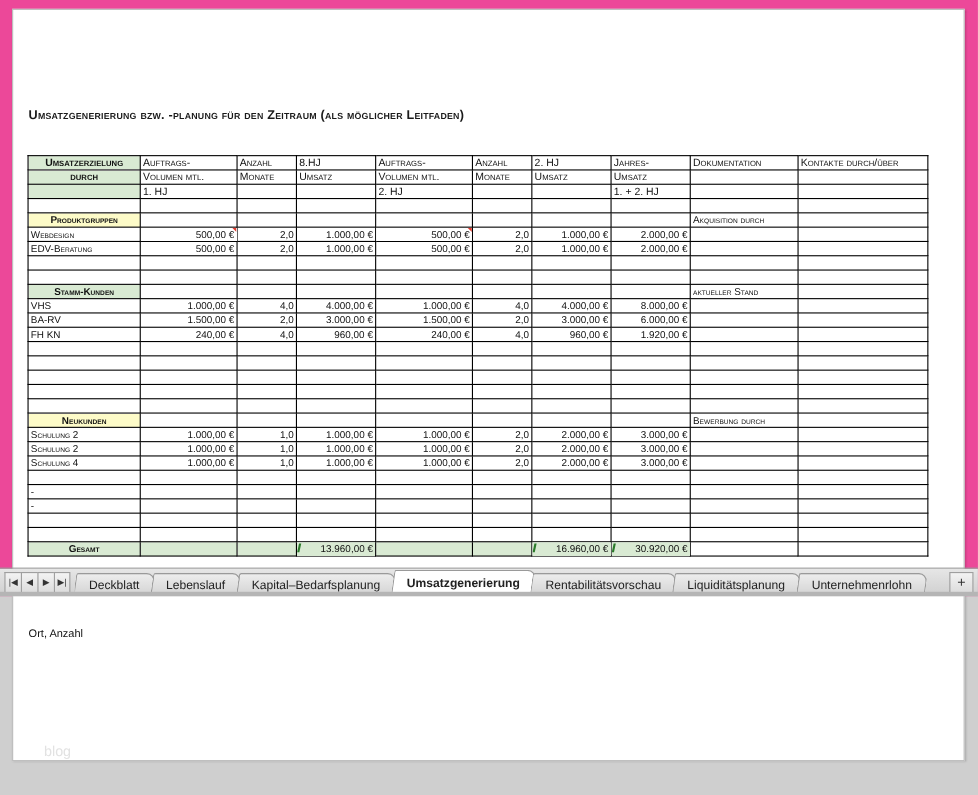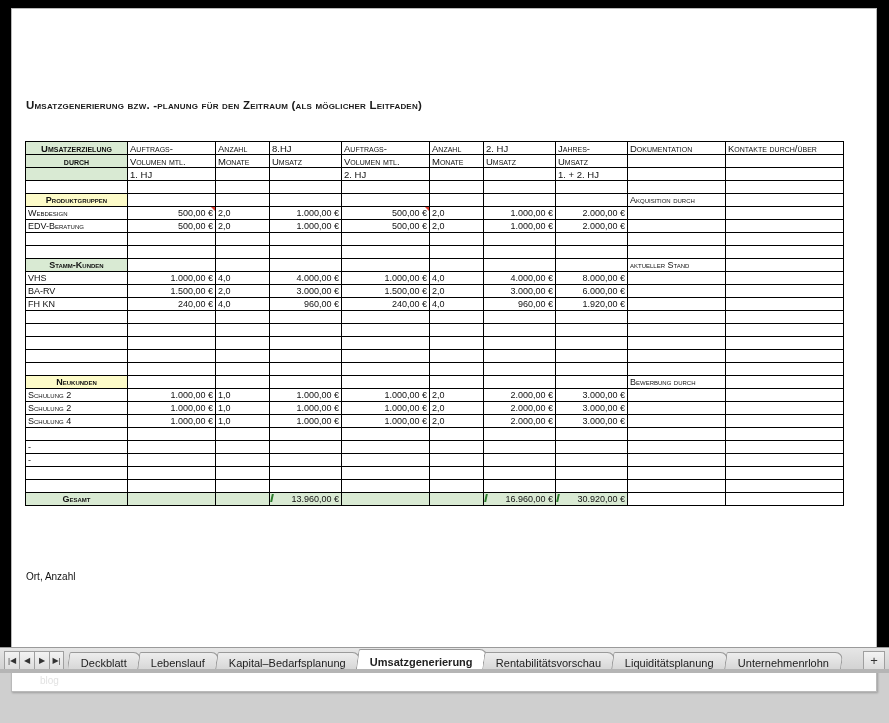--- a/index.html
+++ b/index.html
@@ -10,22 +10,22 @@
   body {
     width: 889px;
     height: 723px;
     font-family: "Liberation Sans", sans-serif;
     overflow: hidden;
     position: relative;
   }
   .app-window {
     position: absolute;
     left: 0; top: 0;
-    width: 889px; height: 673px;
-    background: #000000;
+    width: 889px; height: 542px;
+    background: #ec4899;
     box-sizing: border-box;
   }
   .doc-shadow {
     position: absolute;
     left: 11px;
     top: 8px;
     width: 866px;
     height: 684px;
     background: #ffffff;
     border: 1px solid #b9b9b9;
@@ -59,21 +59,21 @@
     height: 12px;
     padding: 0 2px;
     overflow: hidden;
     white-space: nowrap;
     background: #ffffff;
   }
   .c-head { font-variant: small-caps; font-size: 9.5px; }
   .green { background: #d9ead3 !important; }
   .yellow { background: #fdfbc8 !important; }
   .num { text-align: right; }
-  .ctr { text-align: left; }
+  .ctr { text-align: right; }
   .bold { font-weight: bold; text-align: center; }
   .redmark { position: relative; }
   .redmark:after {
     content: "";
     position: absolute;
     top: 0; right: 0;
     border-width: 0 4px 4px 0;
     border-style: solid;
     border-color: transparent #e03b2f transparent transparent;
   }
@@ -90,21 +90,21 @@
     position: absolute;
     left: 14px;
     top: 562px;
     font-size: 10px;
     color: #111;
   }
   .blog-watermark {
     position: absolute;
     left: 28px;
     top: 666px;
-    font-size: 10px;
+    font-size: 13px;
     color: #e2e2e2;
   }
   .tabbar {
     position: absolute;
     left: 0;
     bottom: 0;
     width: 889px;
     height: 26px;
     background: linear-gradient(#e6e6e6, #cfcfcf);
     border-top: 1px solid #9a9a9a;

